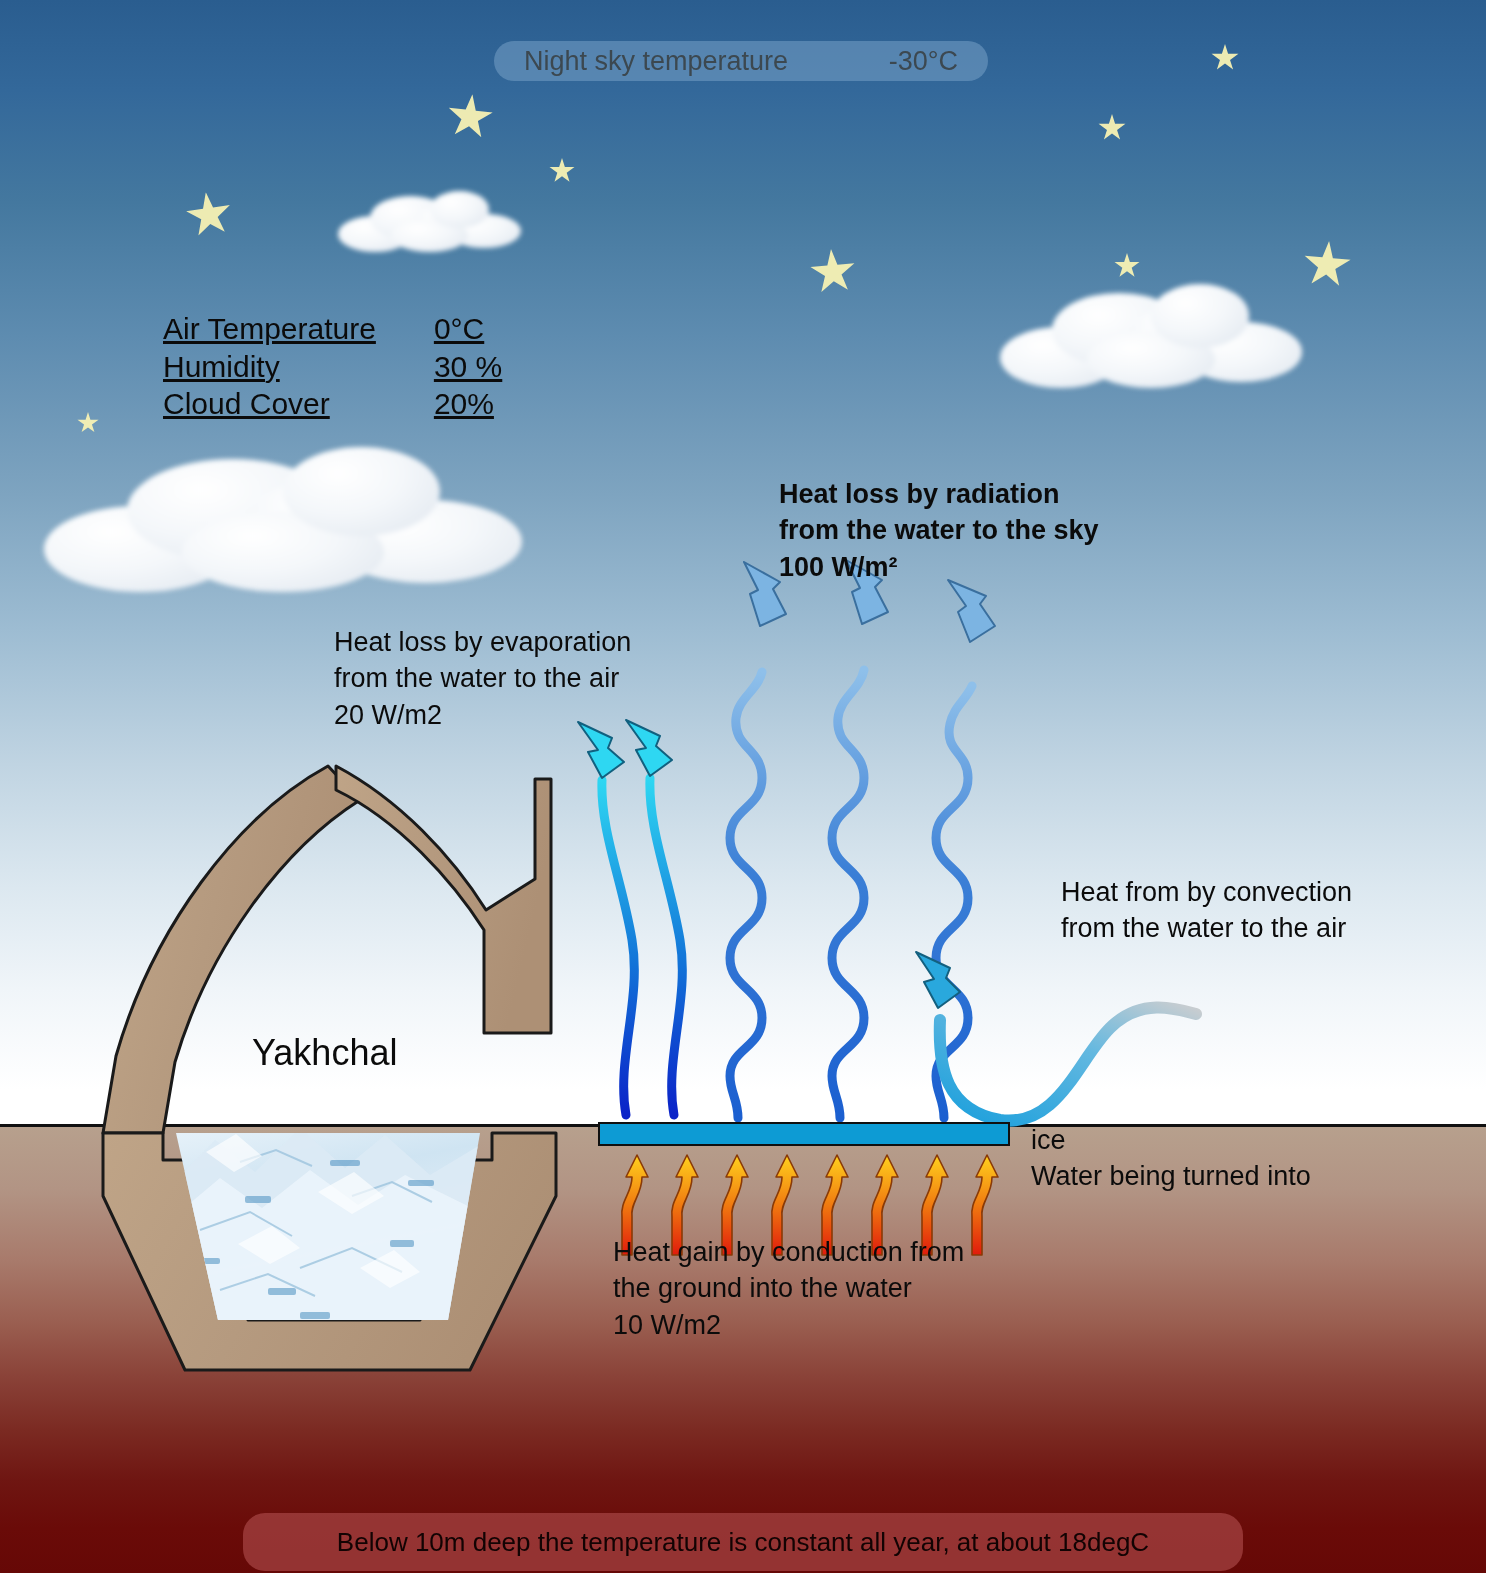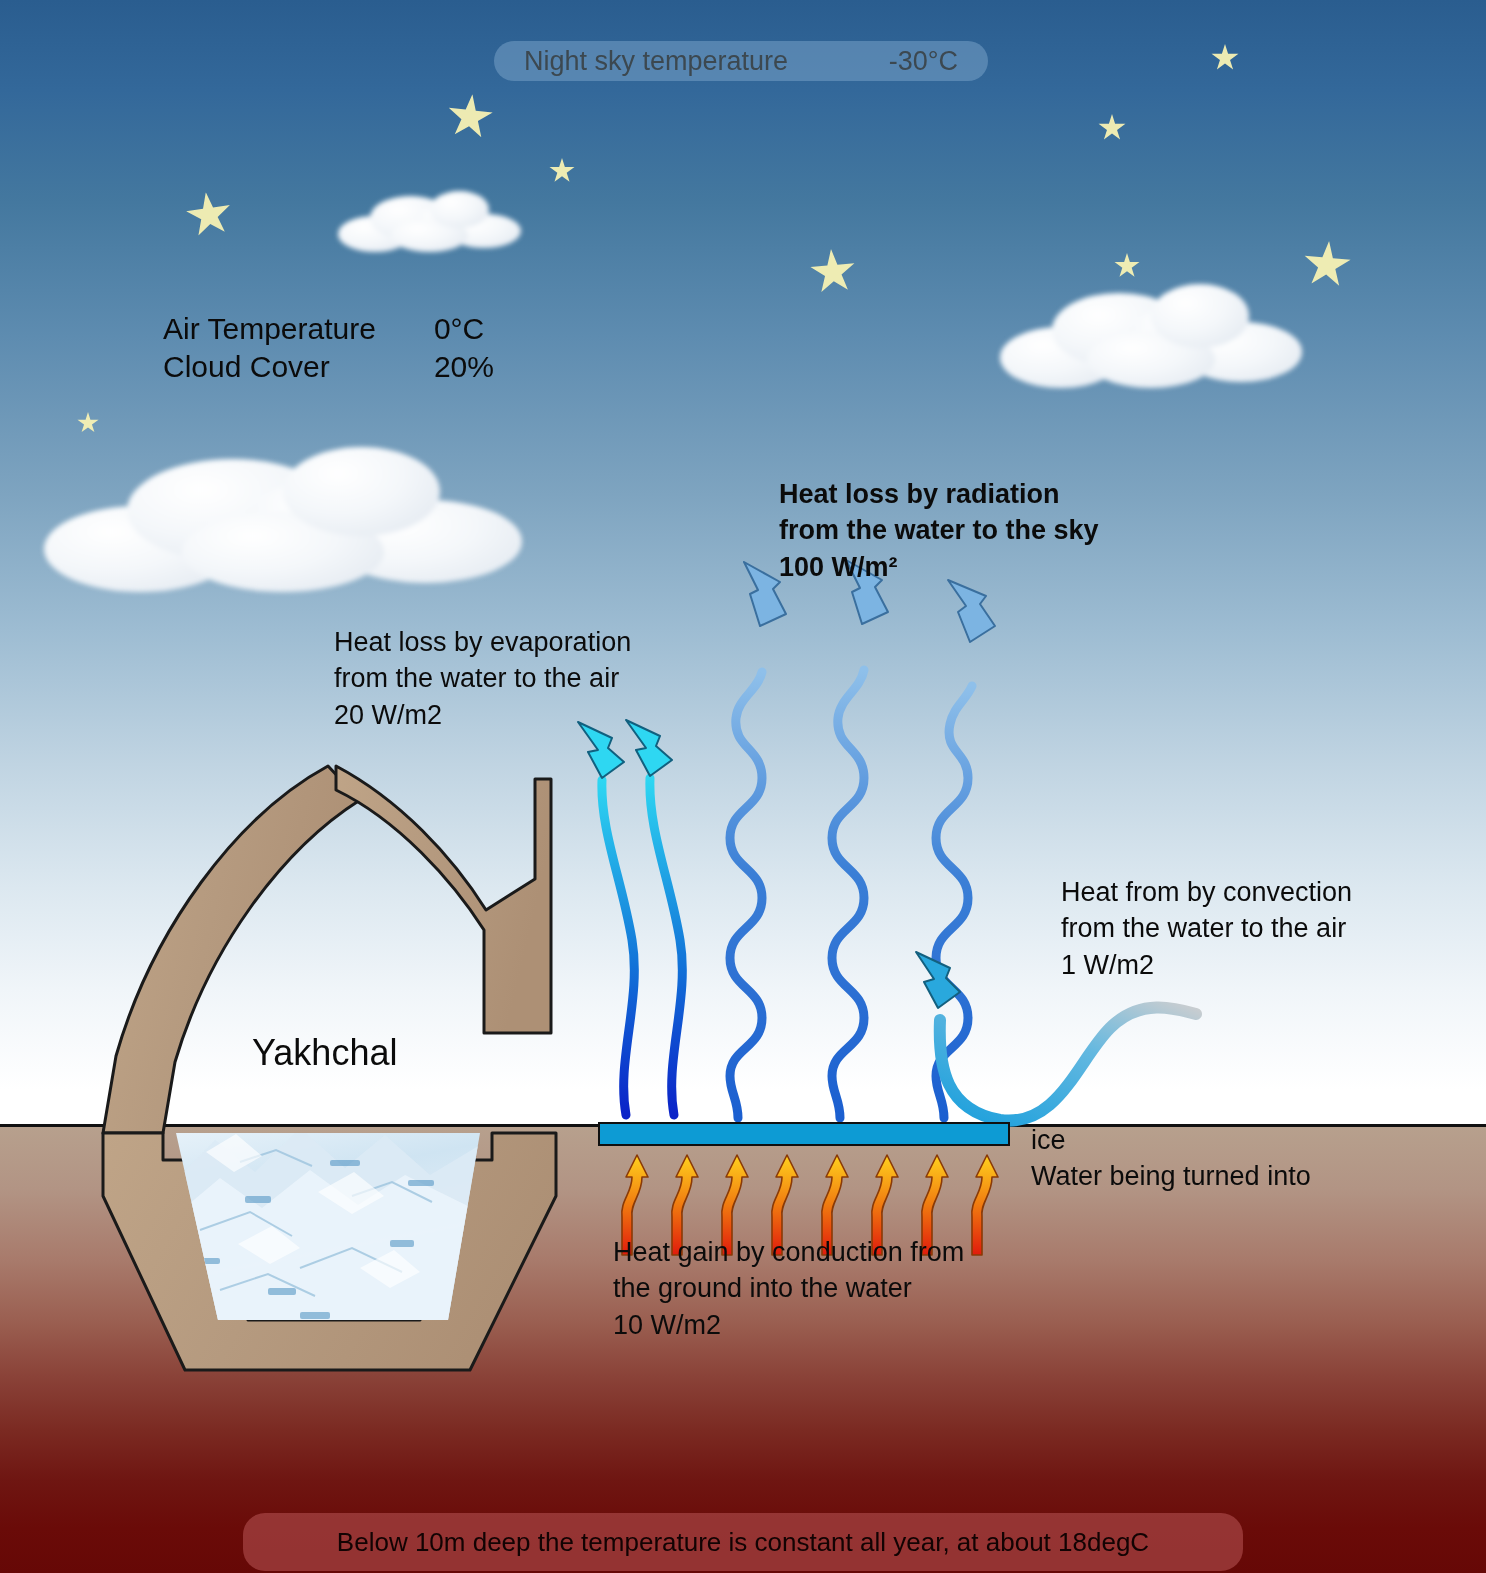--- a/index.html
+++ b/index.html
@@ -82,21 +82,21 @@
     left:243px; top:1513px; width:1000px; height:58px;
     background:rgba(176,78,78,.62);
     border-radius:22px;
     color:#120303; font-size:26px;
     justify-content:center;
   }
 
   
   .label{ position:absolute; color:#0b0b0b; line-height:1.15; }
   #weather{ left:163px; top:312px; font-size:30px; }
-  #weather table{ border-collapse:collapse; }
+  #weather table{ border-collapse:collapse;text-decoration:underline; }
   #weather td{ padding:0 0 3px 0; font-size:30px; color:#0b0b0b; }
   #weather td.val{ padding-left:58px; }
 
   .flow-label{ position:absolute; font-size:27px; color:#0b0b0b; line-height:1.35; }
   #lbl-radiation{ left:779px; top:476px;font-weight:bold; }
   #lbl-evaporation{ left:334px; top:624px; }
   #lbl-convection{ left:1061px; top:874px; }
   #lbl-conduction{ left:613px; top:1234px; }
   #lbl-ice{ left:1031px; top:1122px; font-size:27px; }
   #lbl-yakhchal{ left:252px; top:1032px; font-size:36px; }
@@ -322,20 +322,24 @@
   </div>
 
   <div class="label" id="weather">
     <table>
       <tbody>
           <tr>
         <td>Air Temperature</td>
         <td class="val">0°C</td>
       </tr>
       <tr>
+        <td>Humidity</td>
+        <td class="val">30 %</td>
+      </tr>
+      <tr>
         <td>Cloud Cover</td>
         <td class="val">20%</td>
       </tr>
     </tbody>
       </table>
   </div>
 
   <div class="flow-label" id="lbl-radiation">
     <div>Heat loss by radiation</div>
     <div>from the water to the sky</div>
@@ -344,21 +348,20 @@
 
   <div class="flow-label" id="lbl-evaporation">
     <div>Heat loss by evaporation</div>
     <div>from the water to the air</div>
     <div>20 W/m2</div>
   </div>
 
   <div class="flow-label" id="lbl-convection">
     <div>Heat from by convection</div>
     <div>from the water to the air</div>
-    <div>1 W/m2</div>
   </div>
 
   <div class="flow-label" id="lbl-conduction">
     <div>Heat gain by conduction from</div>
     <div>the ground into the water</div>
     <div>10 W/m2</div>
   </div>
 
   <div class="flow-label" id="lbl-ice">
     <div>ice</div>

